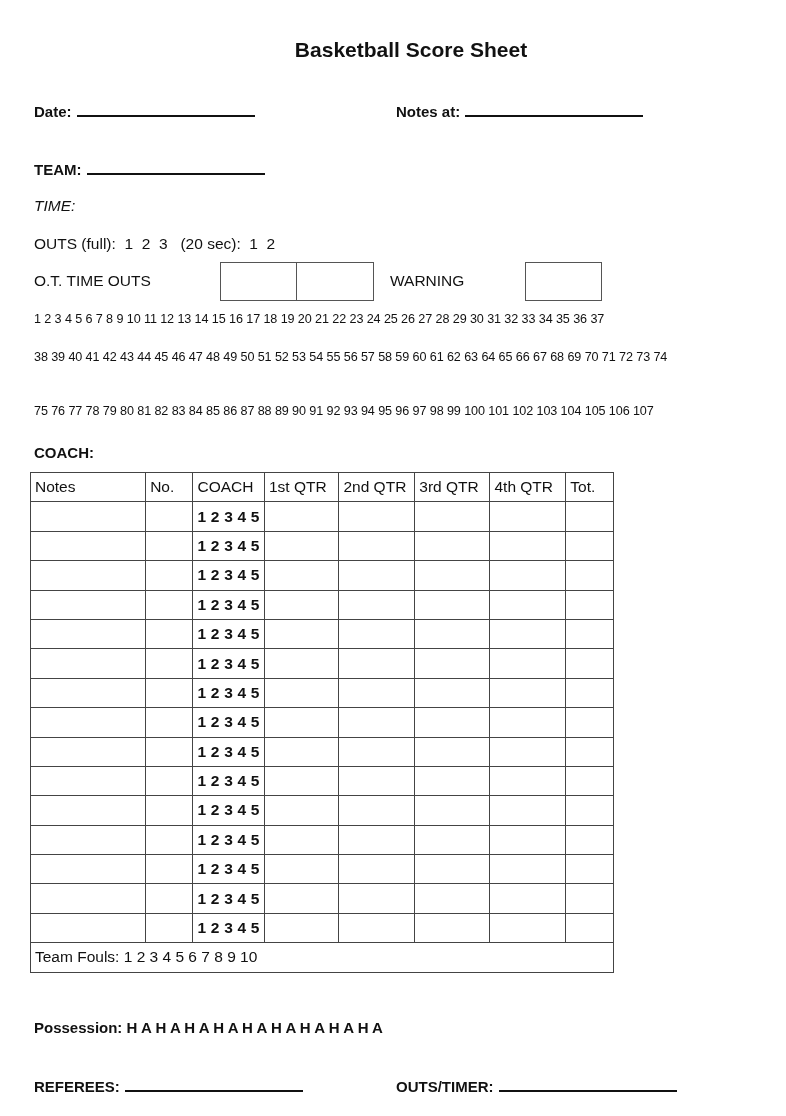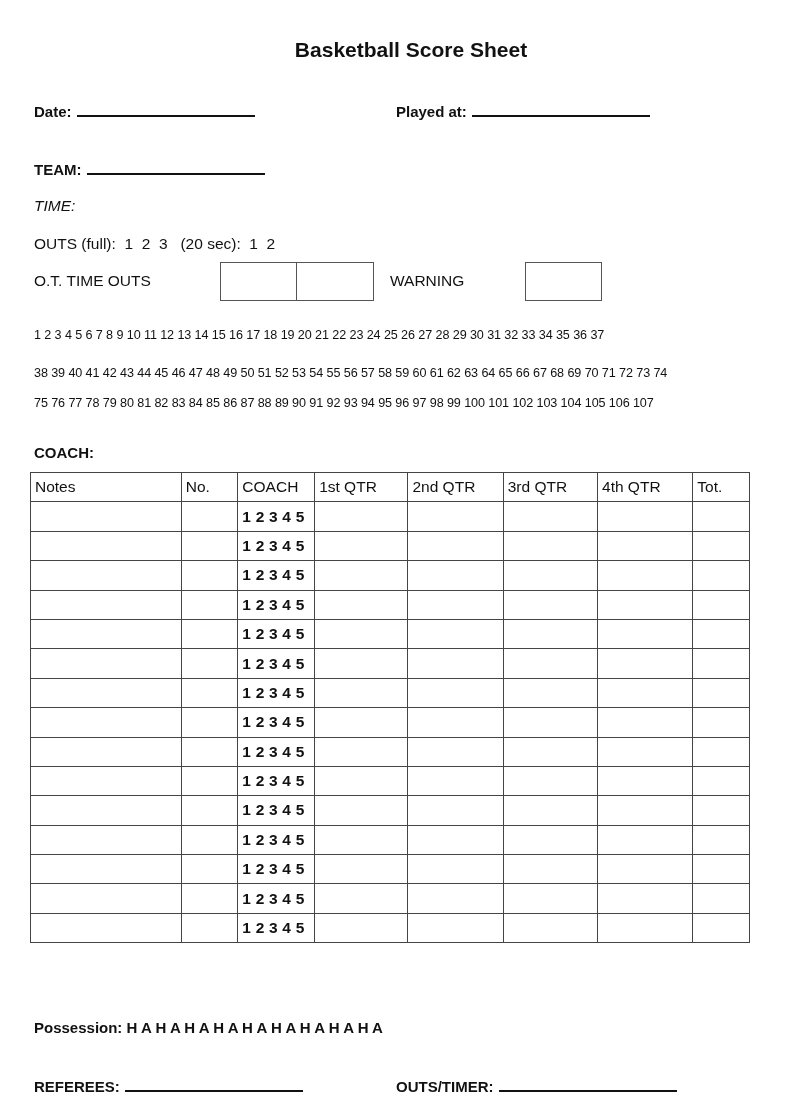--- a/index.html
+++ b/index.html
@@ -2,57 +2,57 @@
 <html><head>
 <meta charset="utf-8">
 <style>
   html, body { margin: 0; padding: 0; background: #ffffff; }
   body { width: 786px; height: 1116px; position: relative; overflow: hidden;
          font-family: "Liberation Sans", sans-serif; color: #111111; }
   .abs { position: absolute; white-space: nowrap; }
   .title { left: 0; width: 822px; top: 38px; text-align: center; font-size: 21px; font-weight: bold; }
   .bold-label { font-weight: bold; font-size: 15px; }
   .reg { font-size: 15.5px; }
-  .small { font-size: 12.6px; letter-spacing: -0.1px; margin-top: 16px; }
+  .small { font-size: 12.6px; letter-spacing: -0.1px; }
   .uline { display: inline-block; border-bottom: 2px solid #111; vertical-align: baseline; height: 14px; margin-left: 5px; }
   .box { position: absolute; border: 1px solid #555; box-sizing: border-box; }
-  table.sheet { position: absolute; left: 30px; top: 472px; border-collapse: collapse; width: 720px;
+  table.sheet { position: absolute; left: 30px; top: 472px; border-collapse: collapse; width: 584px;
                 font-size: 15.5px; }
   table.sheet td { border: 1px solid #444; height: 29.4px; padding: 0 0 0 4px; box-sizing: border-box; vertical-align: middle; }
   table.sheet { border: 1px solid #888; }
   .fouls { letter-spacing: 0.2px; font-weight: bold; }
 </style>
 </head>
 <body>
 
 <div class="abs title">Basketball Score Sheet</div>
 
 <div class="abs bold-label" style="left:34px; top:101px;">
   <span>Date:</span><span class="uline" style="width:178px;"></span>
 </div>
 <div class="abs bold-label" style="left:396px; top:101px;">
-  <span>Played at:</span><span class="uline" style="width:178px;"></span>
+  <span>Notes at:</span><span class="uline" style="width:178px;"></span>
 </div>
 
 <div class="abs bold-label" style="left:34px; top:159px;">
   <span>TEAM:</span><span class="uline" style="width:178px;"></span>
 </div>
 
 <div class="abs reg" style="left:34px; top:197px;font-style:italic;">TIME:</div>
 <div class="abs reg" style="left:34px; top:235px; white-space:pre;">OUTS (full):  1  2  3   (20 sec):  1  2</div>
 
 <div class="abs reg" style="left:34px; top:272px;">O.T. TIME OUTS</div>
 <div class="box" style="left:220px; top:262px; width:77px; height:39px;"></div>
 <div class="box" style="left:296px; top:262px; width:78px; height:39px;"></div>
 <div class="abs reg" style="left:390px; top:272px;">WARNING</div>
 <div class="box" style="left:525px; top:262px; width:77px; height:39px;"></div>
 
 <div class="abs small" style="left:34px; top:312px;">1 2 3 4 5 6 7 8 9 10 11 12 13 14 15 16 17 18 19 20 21 22 23 24 25 26 27 28 29 30 31 32 33 34 35 36 37</div>
 <div class="abs small" style="left:34px; top:350px;">38 39 40 41 42 43 44 45 46 47 48 49 50 51 52 53 54 55 56 57 58 59 60 61 62 63 64 65 66 67 68 69 70 71 72 73 74</div>
-<div class="abs small" style="left:34px; top:380px;">75 76 77 78 79 80 81 82 83 84 85 86 87 88 89 90 91 92 93 94 95 96 97 98 99 100 101 102 103 104 105 106 107</div>
+<div class="abs small" style="left:34px; top:404px;">75 76 77 78 79 80 81 82 83 84 85 86 87 88 89 90 91 92 93 94 95 96 97 98 99 100 101 102 103 104 105 106 107</div>
 
 <div class="abs bold-label" style="left:34px; top:444px;">COACH:</div>
 
 <table class="sheet">
   <colgroup>
     <col style="width:152px">
       <col style="width:57px">
       <col style="width:77px">
       <col style="width:94px">
     <col style="width:96px">
@@ -214,20 +214,23 @@
       <tr>
         <td></td>
         <td></td>
         <td class="fouls">1 2 3 4 5</td>
         <td></td>
         <td></td>
         <td></td>
         <td></td>
         <td></td>
       </tr>
+      <tr>
+        <td colspan="8">Team Fouls: 1 2 3 4 5 6 7 8 9 10</td>
+      </tr>
     </tbody>
 </table>
 
 <div class="abs bold-label" style="left:34px; top:1019px;">
   <span>Possession:</span>
   <span>H A H A H A H A H A H A H A H A H A</span>
 </div>
 
 <div class="abs bold-label" style="left:34px; top:1076px;">
   <span>REFEREES:</span><span class="uline" style="width:178px;"></span>

